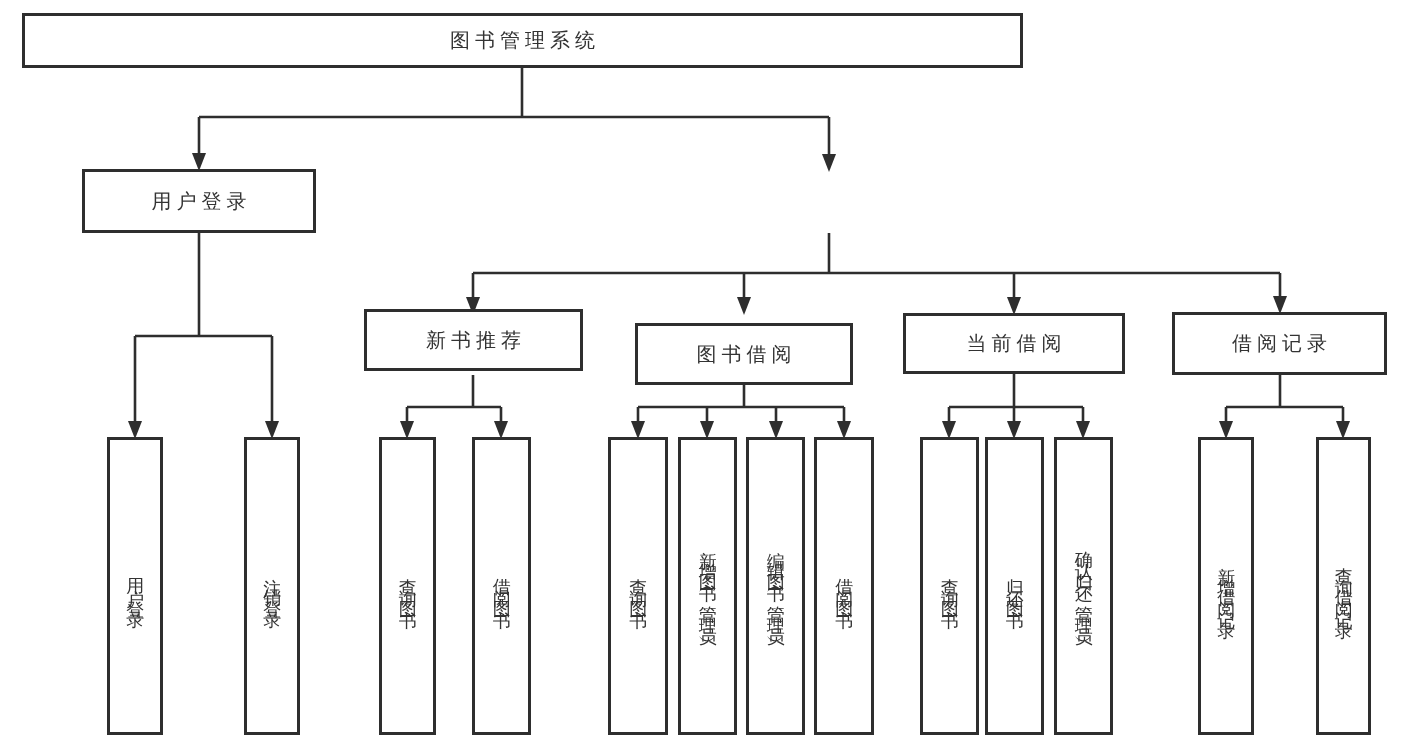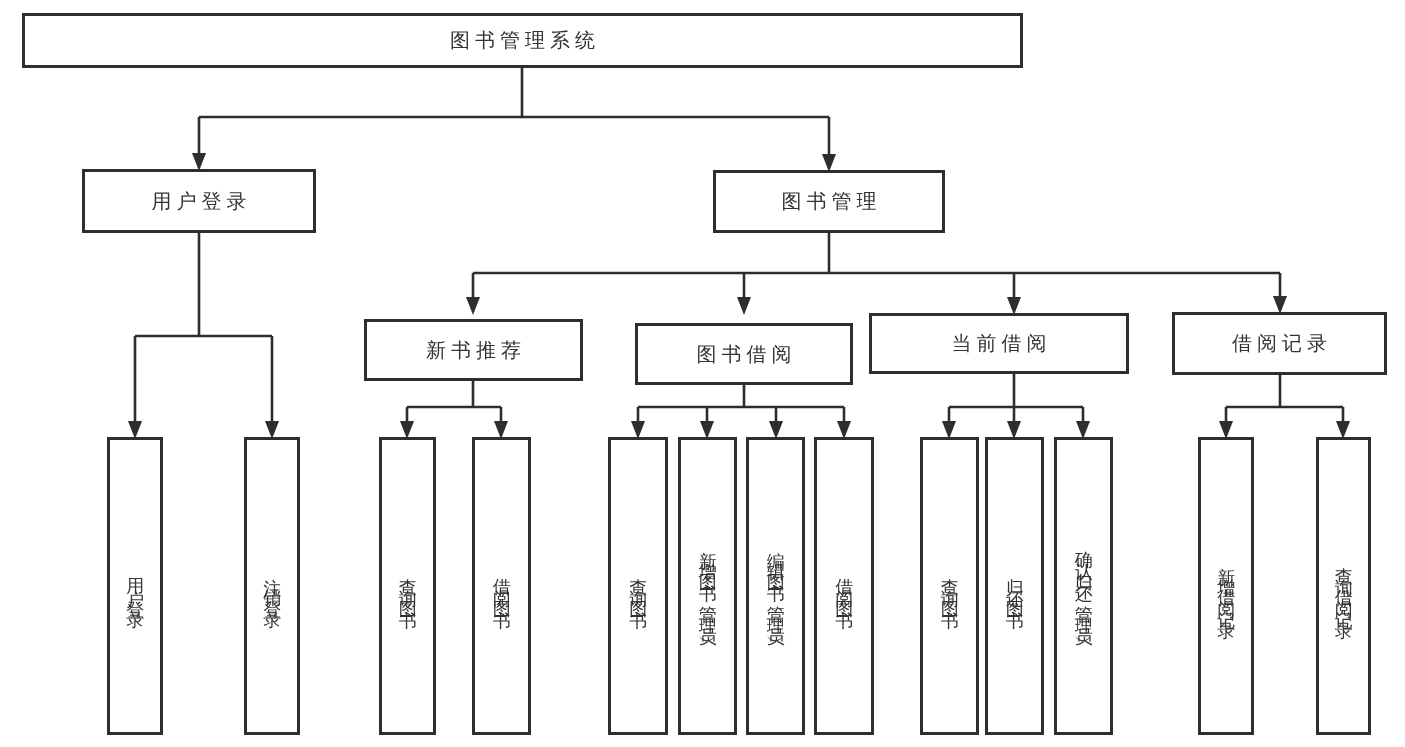--- a/index.html
+++ b/index.html
@@ -108,31 +108,28 @@
       <polygon points="1343,439 1336,421 1350,421" fill="#2e2e2e"></polygon>
     </svg>
 
   <div class="node" style="left:22px;top:13px;width:1001px;height:55px">
     <span class="hlabel">图书管理系统</span>
   </div>
 
   <div class="node" style="left:82px;top:169px;width:234px;height:64px">
     <span class="hlabel">用户登录</span>
   </div>
-  <div class="node" style="left:713px;top:170px;width:232px;height:63px">
-    <span class="hlabel">图书管理</span>
-  </div>
 
-  <div class="node" style="left:364px;top:319px;width:219px;height:62px">
+  <div class="node" style="left:364px;top:309px;width:219px;height:62px">
     <span class="hlabel">新书推荐</span>
   </div>
   <div class="node" style="left:635px;top:323px;width:218px;height:62px">
     <span class="hlabel">图书借阅</span>
   </div>
-  <div class="node" style="left:869px;top:313px;width:260px;height:61px">
+  <div class="node" style="left:903px;top:313px;width:222px;height:61px">
     <span class="hlabel">当前借阅</span>
   </div>
   <div class="node" style="left:1172px;top:312px;width:215px;height:63px">
     <span class="hlabel">借阅记录</span>
   </div>
 
   <div class="node leaf" style="left:107px;top:437px;width:56px;height:298px">
     <span class="vlabel">用户登录</span>
   </div>
   <div class="node leaf" style="left:244px;top:437px;width:56px;height:298px">

